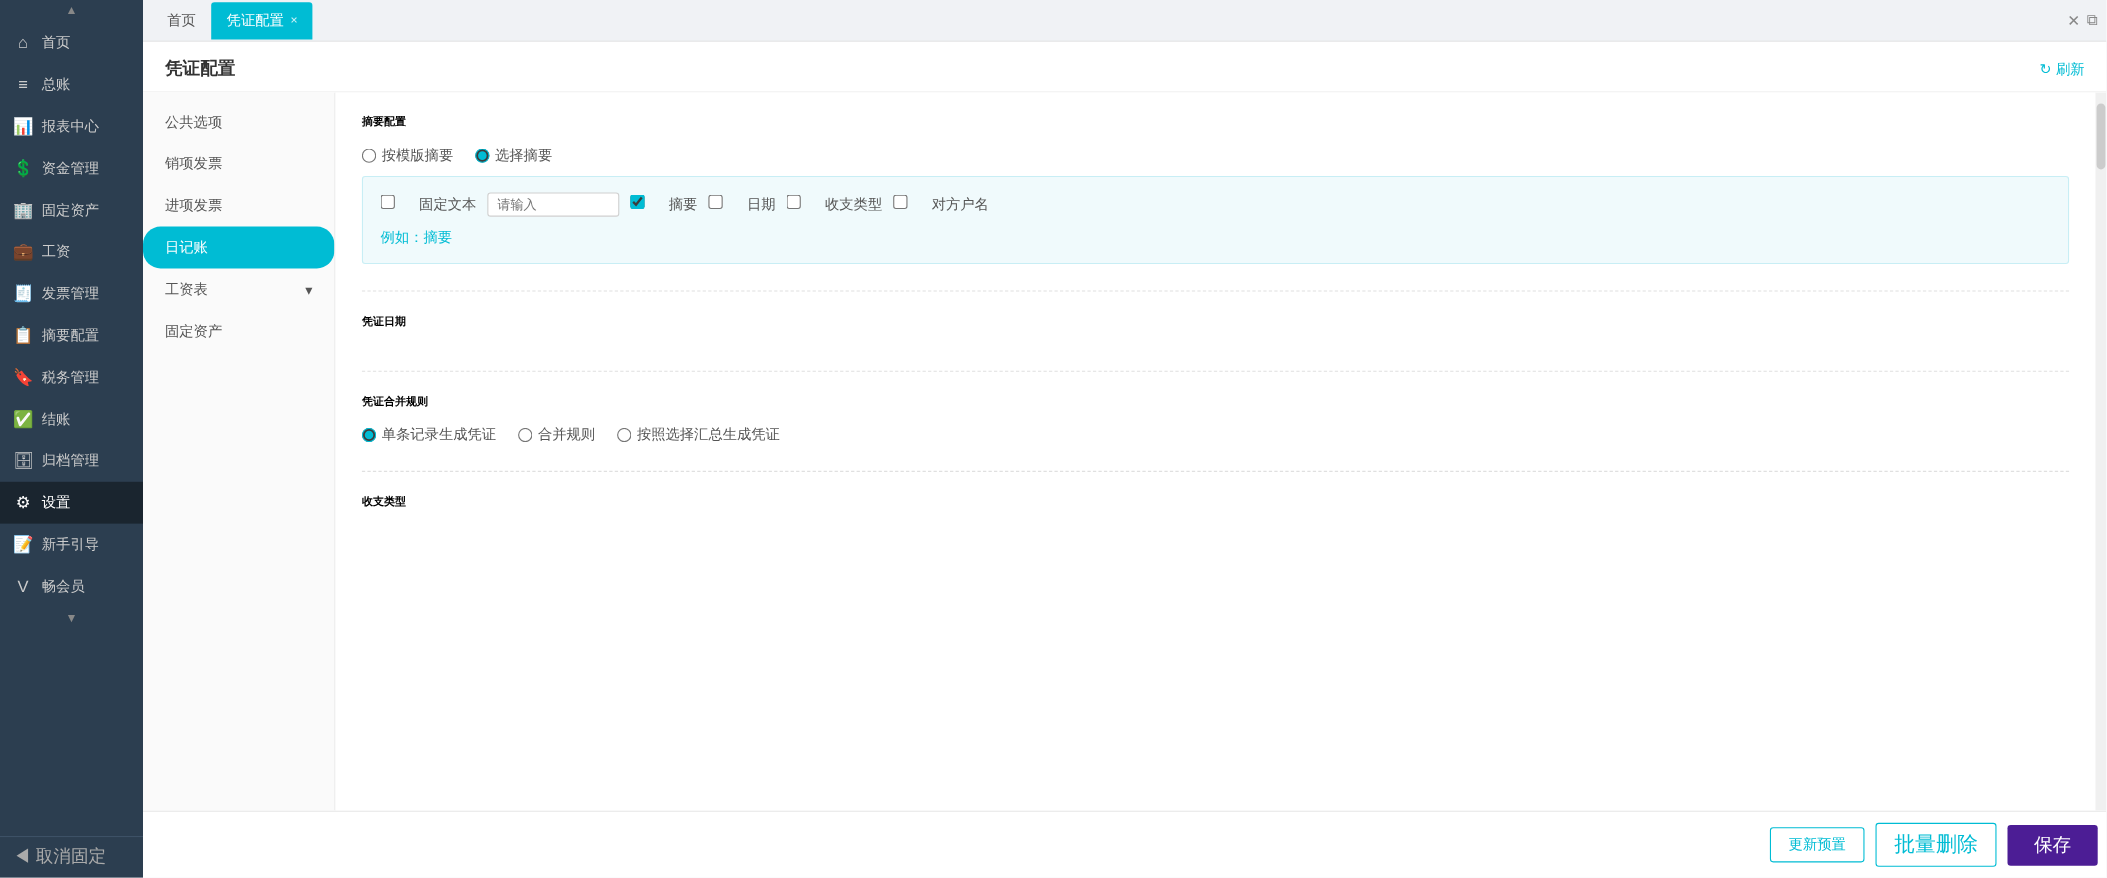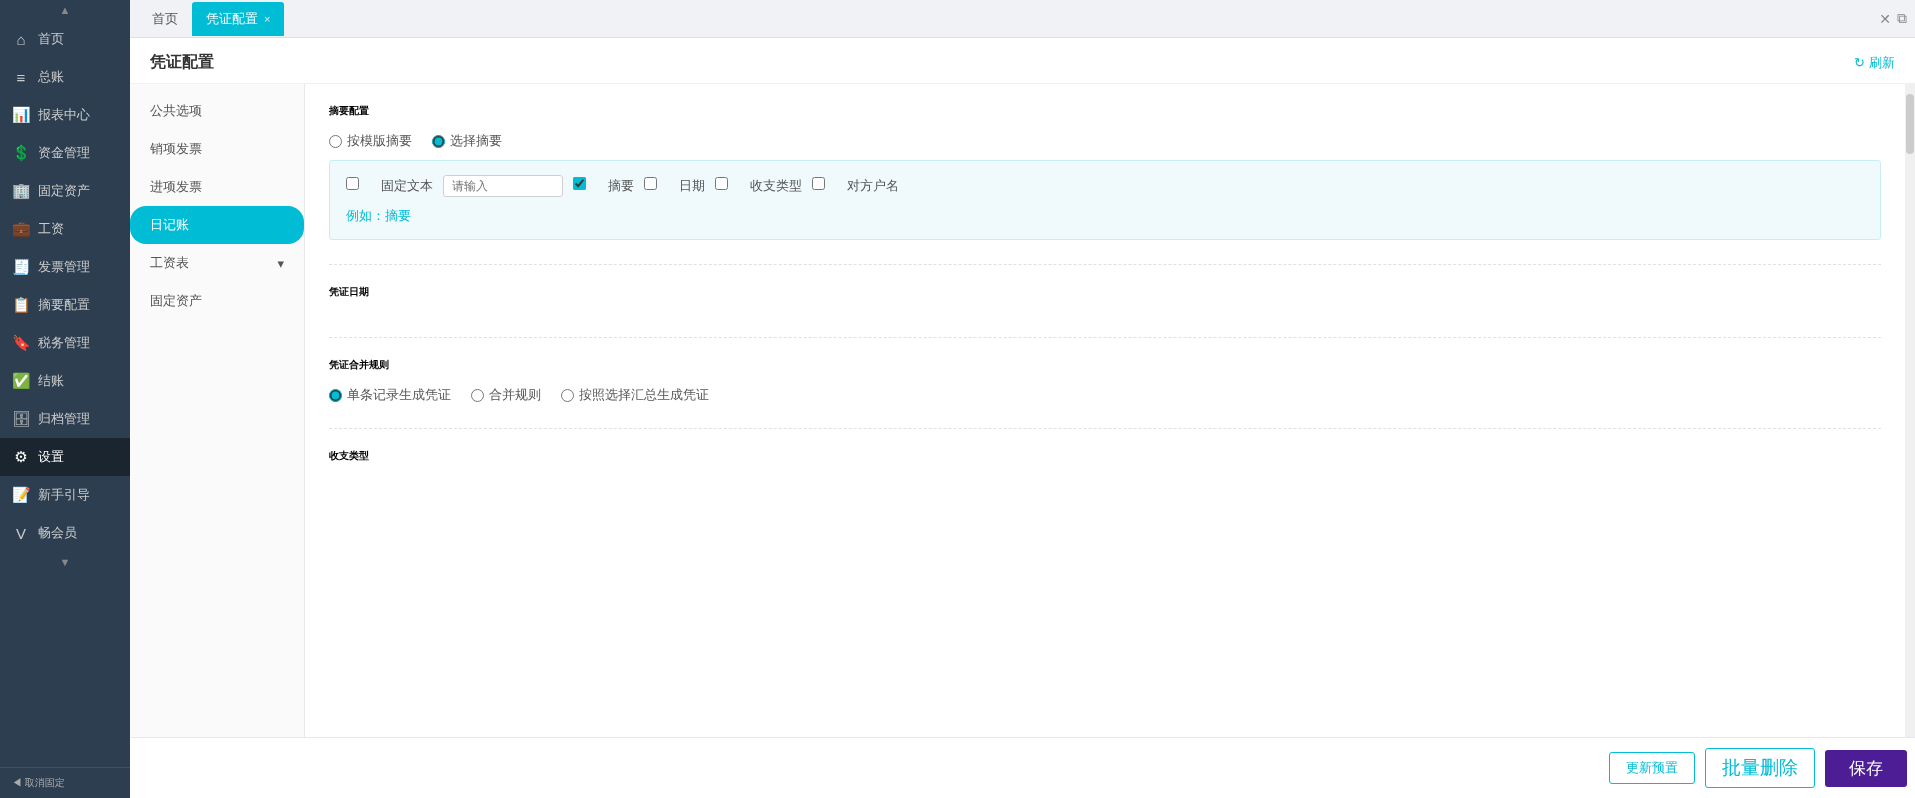--- a/index.html
+++ b/index.html
@@ -25,21 +25,21 @@
       color: #ccc;
       gap: 8px;
     }
     .sidebar-item.active { background: #1a252f; color: #fff; }
     .sidebar-item .icon { font-size: 15px; width: 18px; text-align: center; }
     .sidebar-bottom {
       margin-top: auto;
       border-top: 1px solid #3d5166;
       padding: 8px 12px;
       color: #aaa;
-      font-size: 10px;
+      font-size: 16px;
       cursor: pointer;
       display: flex;
       align-items: center;
       gap: 6px;
     }
     .sidebar-scroll-up, .sidebar-scroll-down {
       text-align: center;
       color: #888;
       padding: 4px;
       cursor: pointer;

